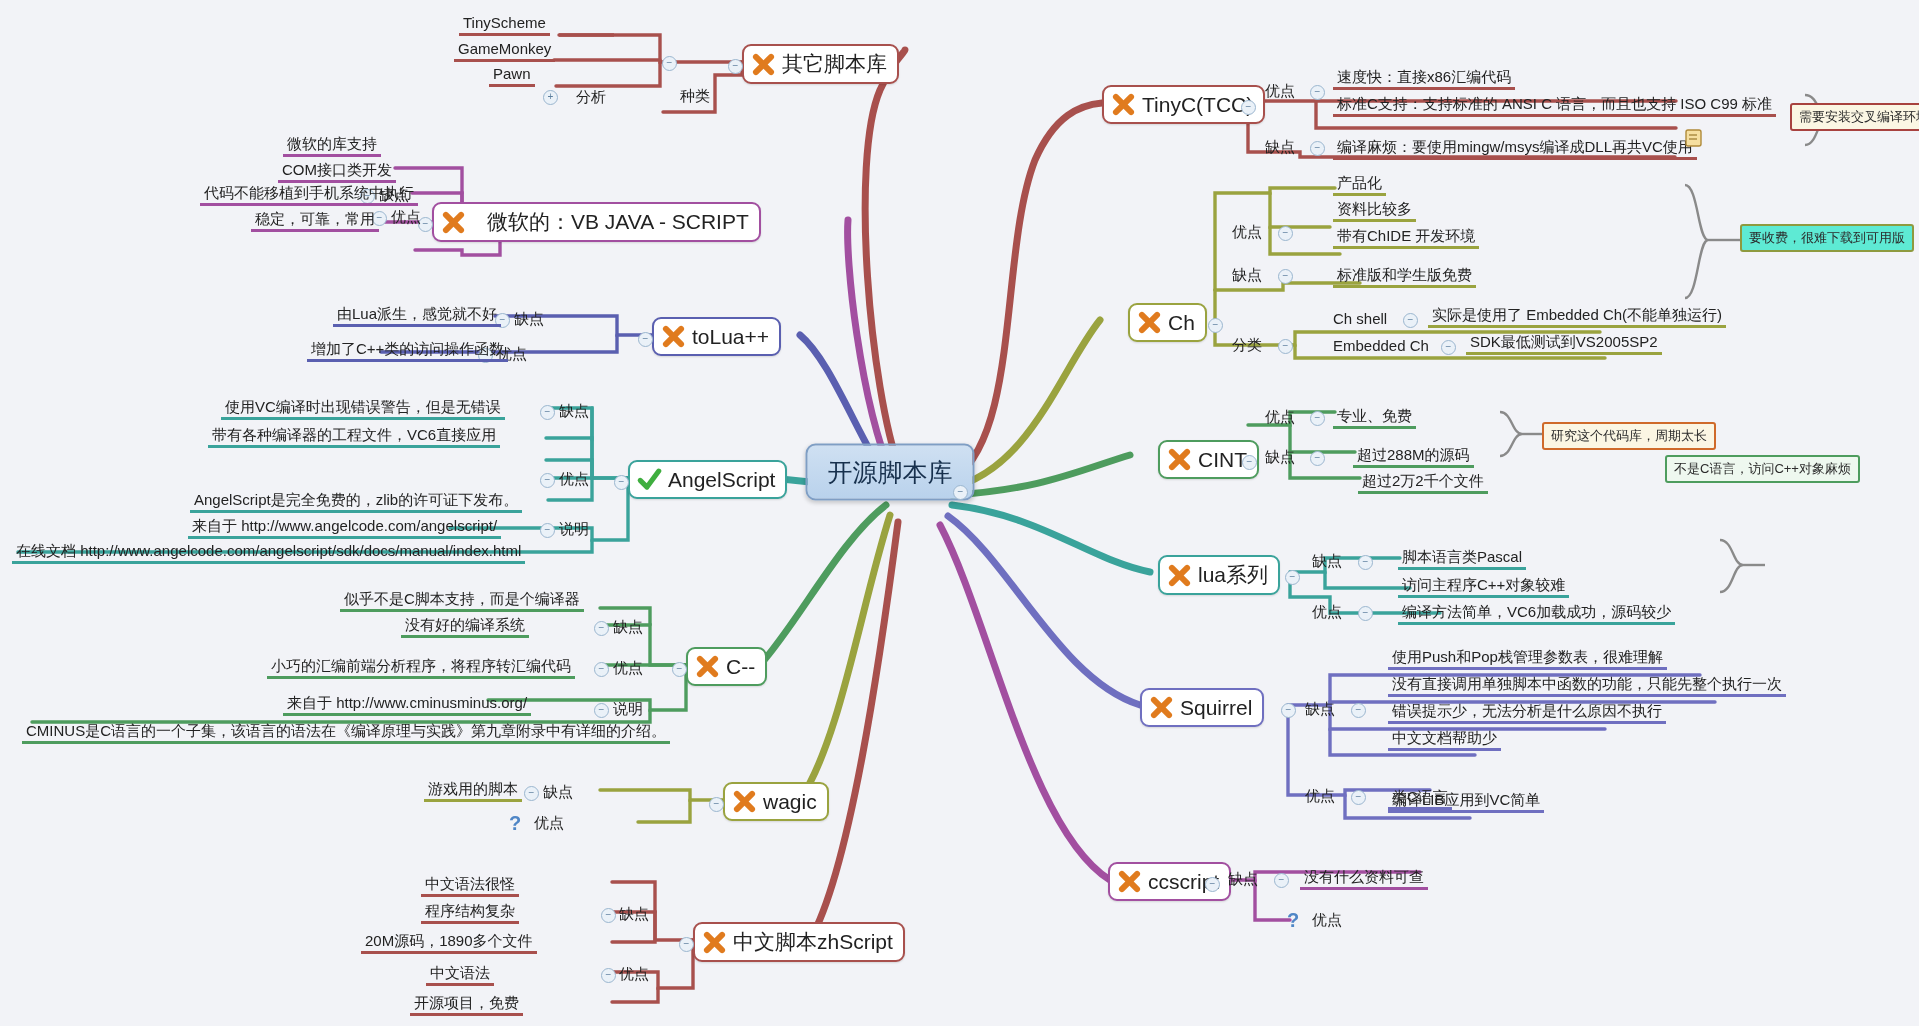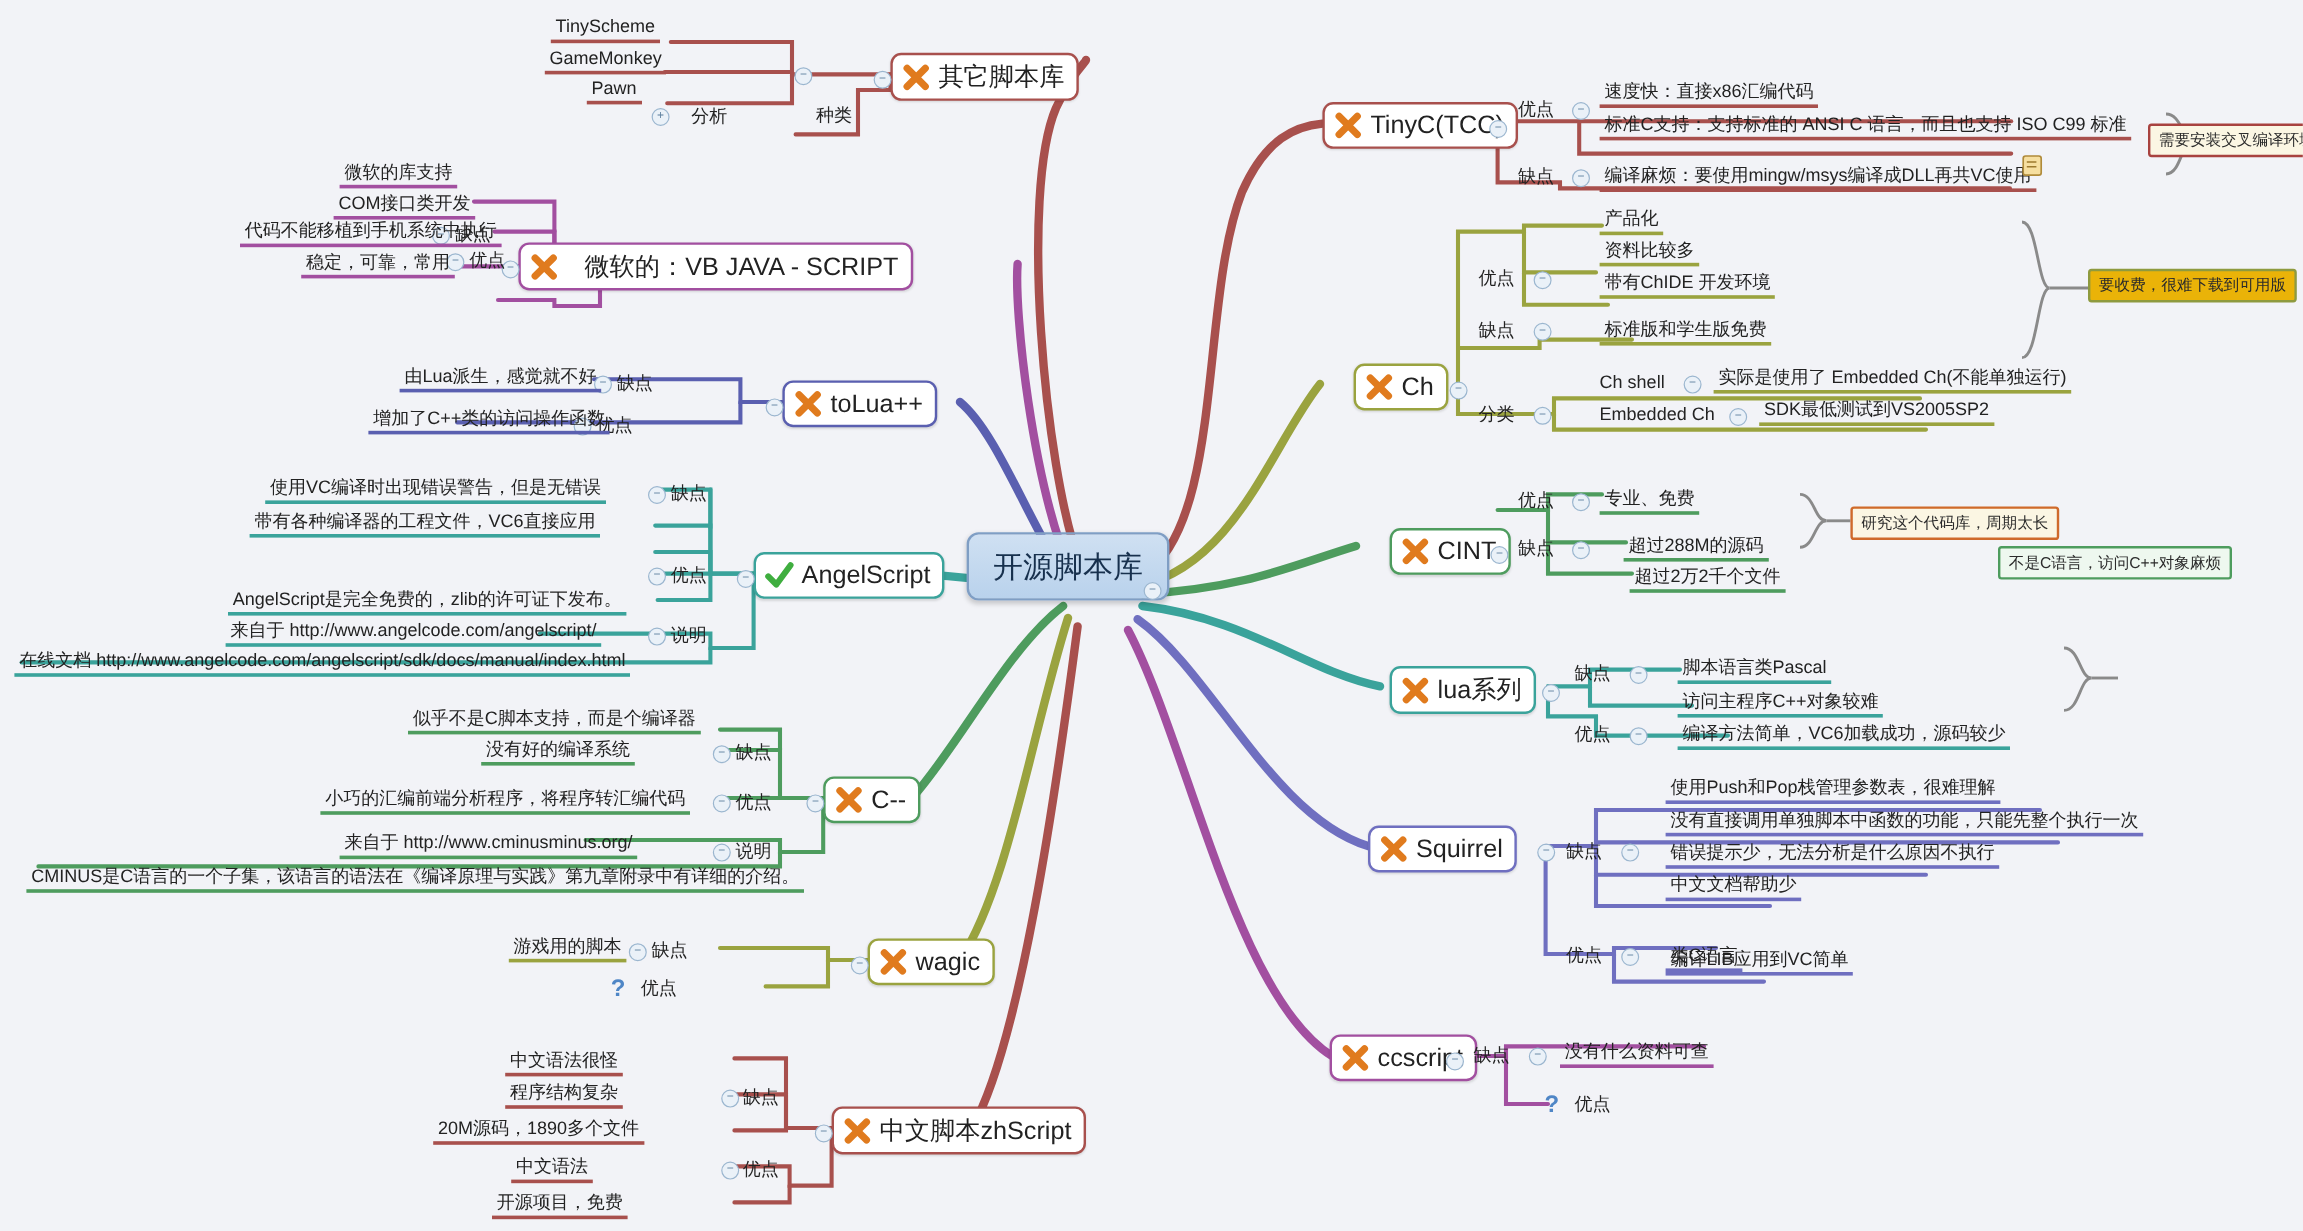--- a/index.html
+++ b/index.html
@@ -38,21 +38,21 @@
     font-size:10px;line-height:11px;text-align:center;color:#5d7f9e;
   }
   .lbl{position:absolute;font-size:15px;white-space:nowrap;color:#232323;}
 
   
   .callout{
     position:absolute;font-size:13px;white-space:nowrap;padding:3px 7px;
     border-radius:3px;
   }
   .callout.red{border:2px solid #a8423f;background:#fbf6e3;color:#2b2b2b;}
-  .callout.olive{border:2px solid #8e9a3f;background:#eab308;color:#2b2b2b;}
+  .callout.olive{border:2px solid #8e9a3f;background:#5eead4;color:#2b2b2b;}
   .callout.orange{border:2px solid #cf6a2a;background:#fbf6e3;color:#2b2b2b;}
   .callout.green{border:2px solid #4e9c5e;background:#eef8ef;color:#2b2b2b;}
   .chk{width:28px;height:28px;}
 </style>
 </head>
 <body>
 
 <div id="canvas">
 
   <svg class="wires" viewBox="0 0 1919 1026">

